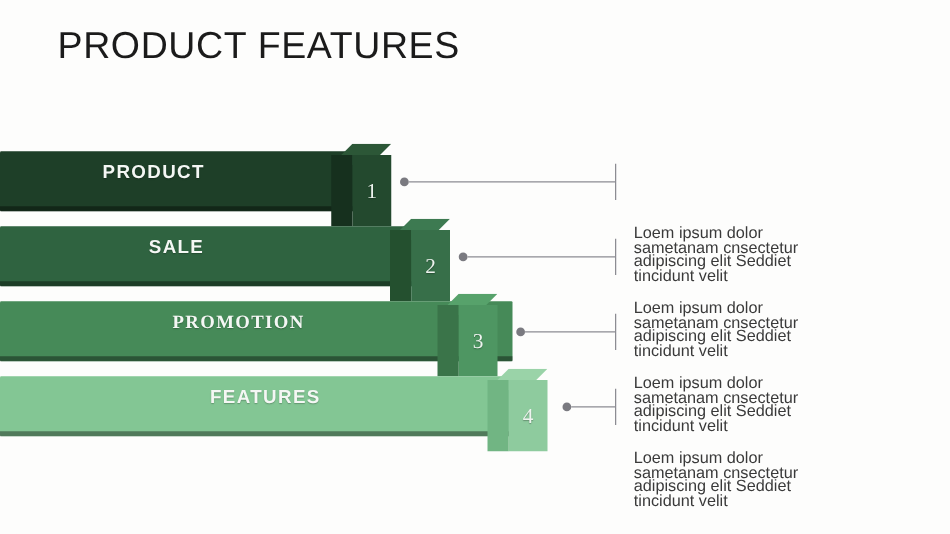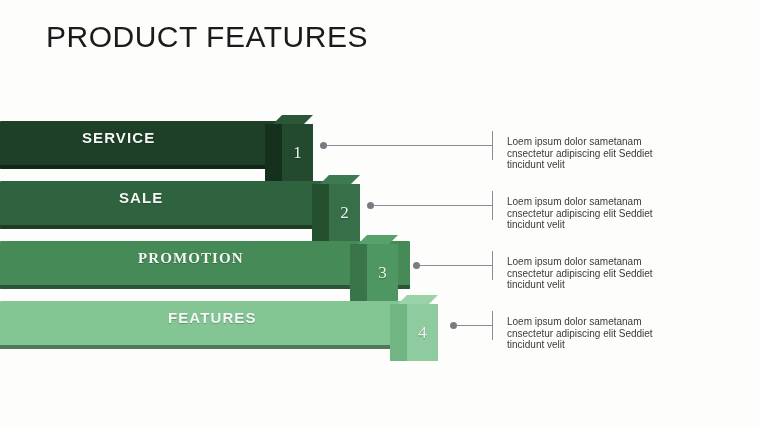--- a/index.html
+++ b/index.html
@@ -123,38 +123,39 @@
   }
   .conn-tick {
     position: absolute;
     width: 1px;
     background: #8c8c92;
   }
   
   .desc {
     position: absolute;
     width: 150px;
-    font-size: 10px;
+    font-size: 13px;
     line-height: 11.5px;
     color: #3a3a3a;
     font-family: "Liberation Sans", sans-serif;
+    margin-top: 44px;
   }
 </style>
 </head>
 <body>
 
 <div id="slide">
 
   <div id="page-title">PRODUCT FEATURES</div>
 
   <div class="row" style="top:114px;">
     <div class="bar" style="width:290px;background:#1e3f28;">
       <div class="bar-shade"></div>
     </div>
-    <div class="bar-label" style="left:82px;">SERVICE</div>
+    <div class="bar-label" style="left:82px;">PRODUCT</div>
     <div class="cube" style="left:265px;top:1px;">
       <svg class="cube-top" width="48" height="17" viewBox="0 0 48 17" preserveAspectRatio="none">
         <polygon points="17,0 48,0 31,17 0,17" fill="#2c5737"></polygon>
       </svg>
       <div class="cube-left" style="background:#16301e;"></div>
       <div class="cube-front" style="background:#23492e;"></div>
       <div class="cube-num">1</div>
     </div>
     <div class="conn-dot" style="left:320px;top:28px;"></div>
     <div class="conn-line" style="left:327px;top:31px;width:165px;"></div>

